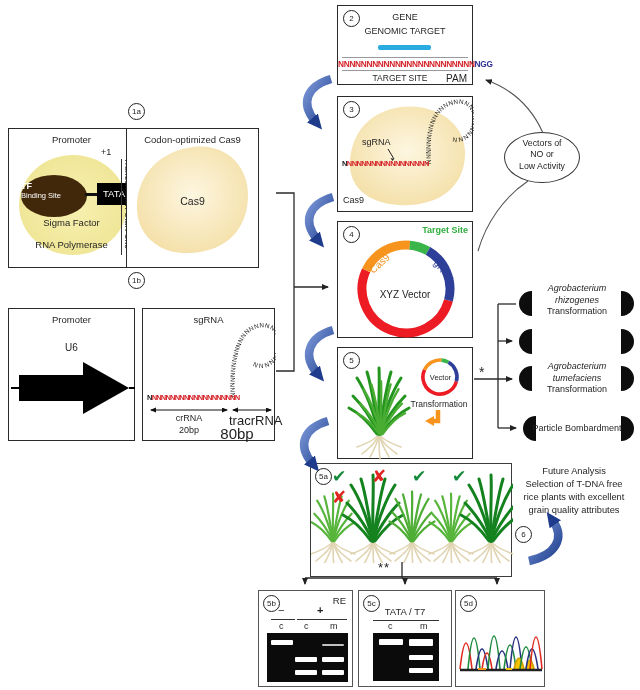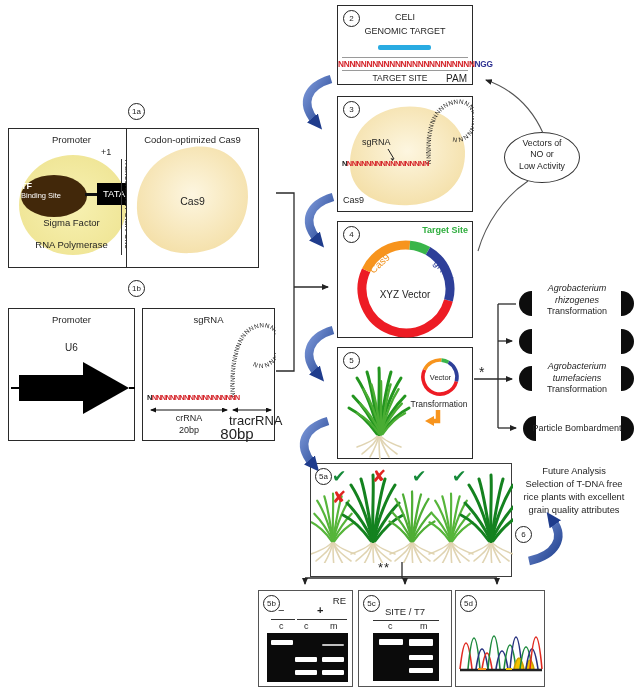--- a/index.html
+++ b/index.html
@@ -85,21 +85,21 @@
   </div>
 
   <div class="box" style="left:126px;top:128px;width:133px;height:140px">
     <div class="bt" style="top:5px">Codon-optimized Cas9</div>
     <svg width="133" height="140">
       <path d="M66,18 C98,14 122,36 121,68 C120,100 100,122 64,124 C32,126 8,106 10,74 C12,44 34,22 66,18" fill="url(#blobgrad)"></path>
     </svg>
     <div class="bt" style="top:66px;font-size:10.5px">Cas9</div>
   </div>
 
-  <div class="badge" style="left:128px;top:280px">1b</div>
+  <div class="badge" style="left:128px;top:272px">1b</div>
 
   <div class="box" style="left:8px;top:308px;width:127px;height:133px">
     <div class="bt" style="top:5px">Promoter</div>
     <div class="bt" style="top:33px;font-size:10px">U6</div>
     <div class="abs" style="left:10px;top:66px;width:64px;height:26px;background:#000"></div>
     <div class="abs" style="left:74px;top:53px;width:0;height:0;border-left:46px solid #000;border-top:26px solid transparent;border-bottom:26px solid transparent"></div>
     <div class="abs" style="left:2px;top:78px;width:8px;height:1.5px;background:#000"></div>
     <div class="abs" style="left:120px;top:78px;width:6px;height:1.5px;background:#000"></div>
   </div>
 
@@ -120,21 +120,21 @@
     </svg>
     <div class="abs seq" style="left:4px;top:84px;letter-spacing:-0.8px"><span class="lead">N</span><span>NNNNNNNNNNNNNNNNNNN</span></div>
     <div class="abs ctr" style="left:14px;top:104px;width:64px;font-size:9px">crRNA</div>
     <div class="abs ctr" style="left:14px;top:116px;width:64px;font-size:9px">20bp</div>
     <div class="abs ctr" style="left:86px;top:104px;width:46px;font-size:13px">tracrRNA</div>
     <div class="abs ctr" style="left:71px;top:116px;width:46px;font-size:15px">80bp</div>
   </div>
 
   <div class="box" style="left:337px;top:5px;width:136px;height:80px">
     <div class="badge" style="left:5px;top:4px">2</div>
-    <div class="bt" style="top:6px;font-size:9px">CELI</div>
+    <div class="bt" style="top:6px;font-size:9px">GENE</div>
     <div class="bt" style="top:20px;font-size:9px">GENOMIC TARGET</div>
     <div class="abs" style="left:40px;top:39px;width:53px;height:5px;background:#29abe2;border-radius:2px"></div>
     <div class="rule" style="left:4px;right:4px;top:51px;width:auto"></div>
     <div class="abs seq ctr" style="left:0;top:53px;width:100%;font-size:8.3px"><span>NNNNNNNNNNNNNNNNNNNNNNNN</span><span class="pam">NGG</span></div>
     <div class="rule" style="left:4px;right:4px;top:64px;width:auto"></div>
     <div class="abs" style="left:22px;top:67px;width:80px;text-align:center;font-size:8.5px">TARGET SITE</div>
     <div class="abs" style="right:5px;top:67px;font-size:10px">PAM</div>
   </div>
 
   <div class="box" style="left:337px;top:96px;width:136px;height:116px">
@@ -264,21 +264,21 @@
       <div class="band" style="left:28px;top:24px;width:22px;height:5px"></div>
       <div class="band" style="left:28px;top:37px;width:22px;height:5px"></div>
       <div class="band" style="left:55px;top:11px;width:22px;height:2px;opacity:.75"></div>
       <div class="band" style="left:55px;top:24px;width:22px;height:5px"></div>
       <div class="band" style="left:55px;top:37px;width:22px;height:5px"></div>
     </div>
   </div>
 
   <div class="box" style="left:358px;top:590px;width:94px;height:97px;border-color:#555">
     <div class="badge" style="left:4px;top:4px">5c</div>
-    <div class="bt" style="top:15px;font-size:9.5px">SITE / T7</div>
+    <div class="bt" style="top:15px;font-size:9.5px">TATA / T7</div>
     <div class="abs" style="left:14px;top:29px;width:66px;height:1px;background:#333"></div>
     <div class="lane" style="left:29px;top:30px">c</div>
     <div class="lane" style="left:61px;top:30px">m</div>
     <div class="gel" style="left:14px;top:42px;width:66px;height:48px">
       <div class="band" style="left:6px;top:6px;width:24px;height:6px"></div>
       <div class="band" style="left:36px;top:6px;width:24px;height:7px"></div>
       <div class="band" style="left:36px;top:22px;width:24px;height:5px"></div>
       <div class="band" style="left:36px;top:35px;width:24px;height:5px"></div>
     </div>
   </div>

